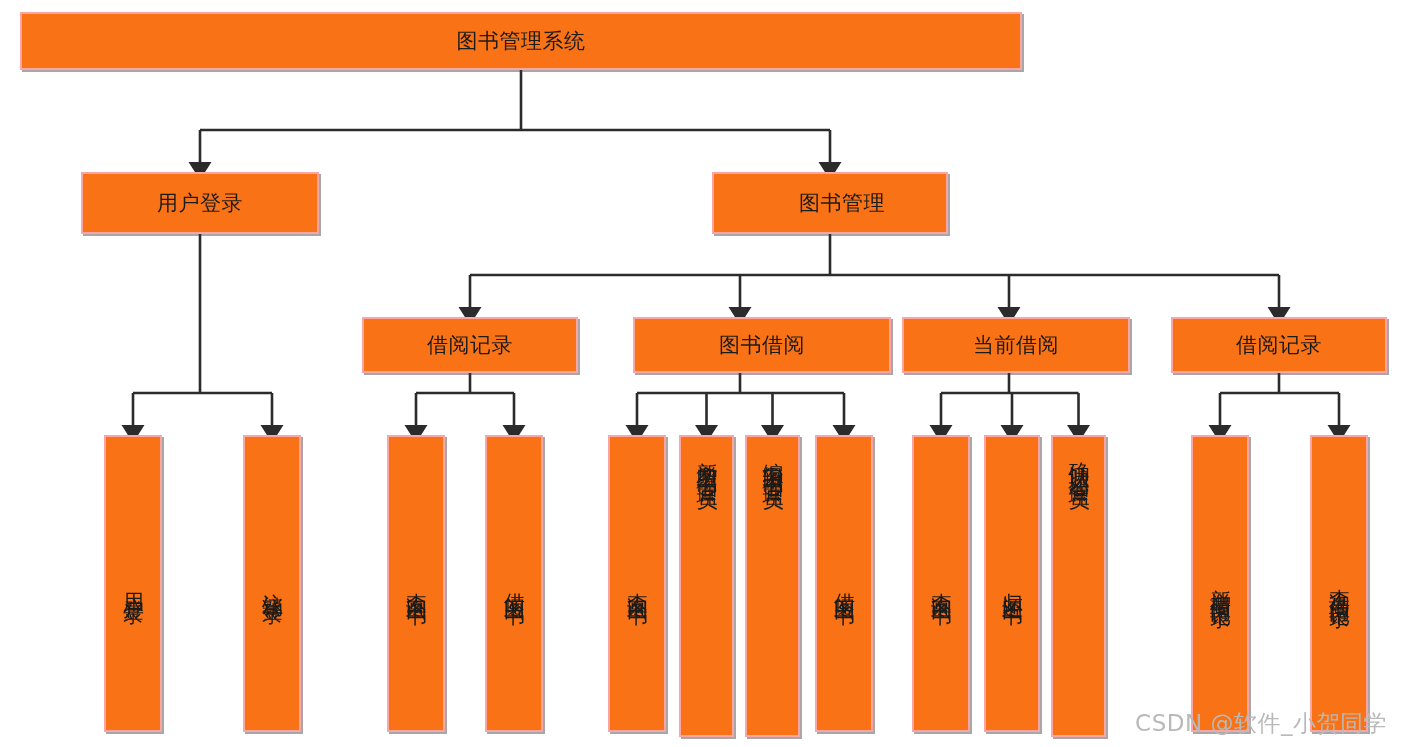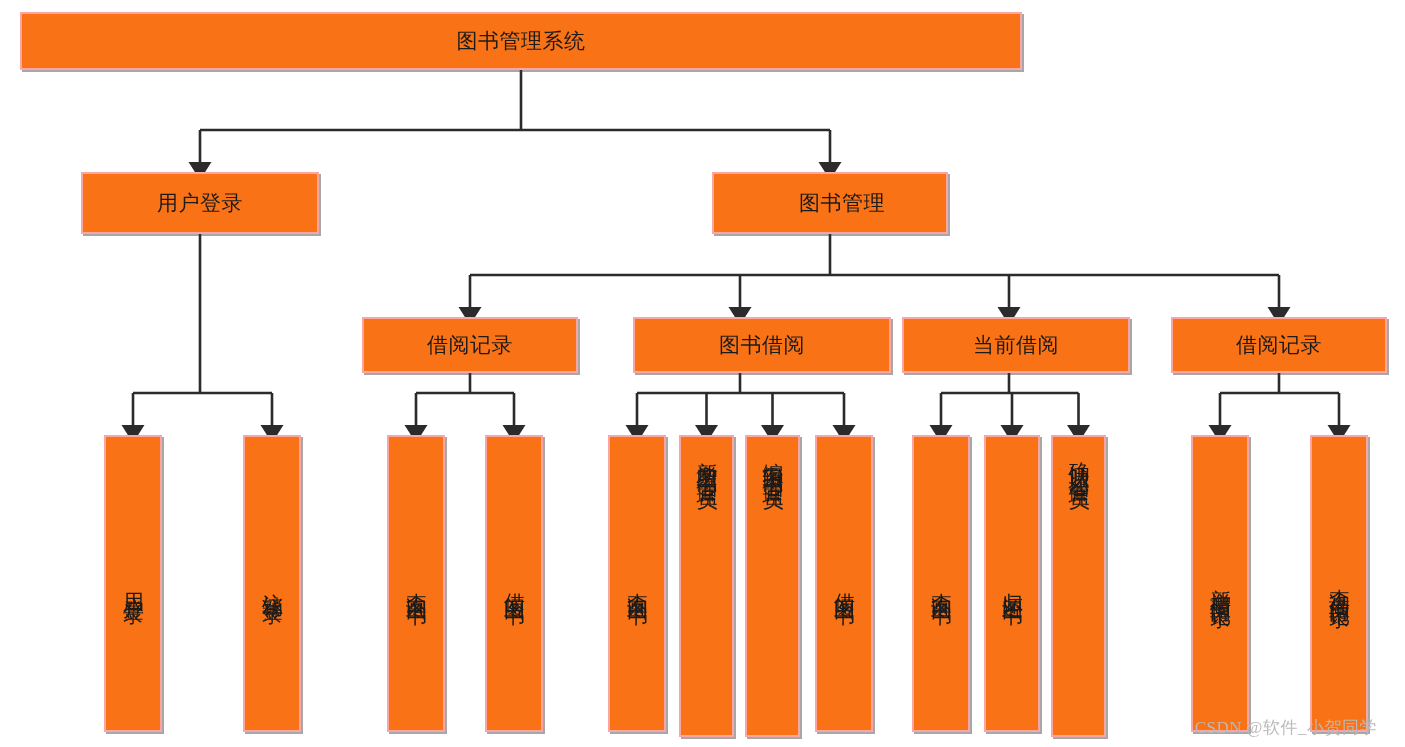--- a/index.html
+++ b/index.html
@@ -51,28 +51,27 @@
     letter-spacing: 4px;
     line-height: 1;
     white-space: nowrap;
   }
   .node.vertical.centered {
     align-items: center;
     padding-top: 0;
   }
   #watermark {
     position: absolute;
-    right: 28px;
+    right: 18px;
     bottom: 8px;
     color: #b9b9b9;
-    font-size: 17px;
+    font-size: 23px;
     letter-spacing: 0.5px;
     white-space: nowrap;
     pointer-events: none;
-    font-family: Liberation Serif, serif;
   }
 </style>
 </head>
 <body>
 
 <div id="canvas">
 
   <svg id="svg-layer" viewBox="0 0 1405 747" xmlns="http://www.w3.org/2000/svg">
     <defs>
       <marker id="arrowhead" markerWidth="9" markerHeight="9" refX="3.2" refY="4.5" orient="auto" markerUnits="strokeWidth">

